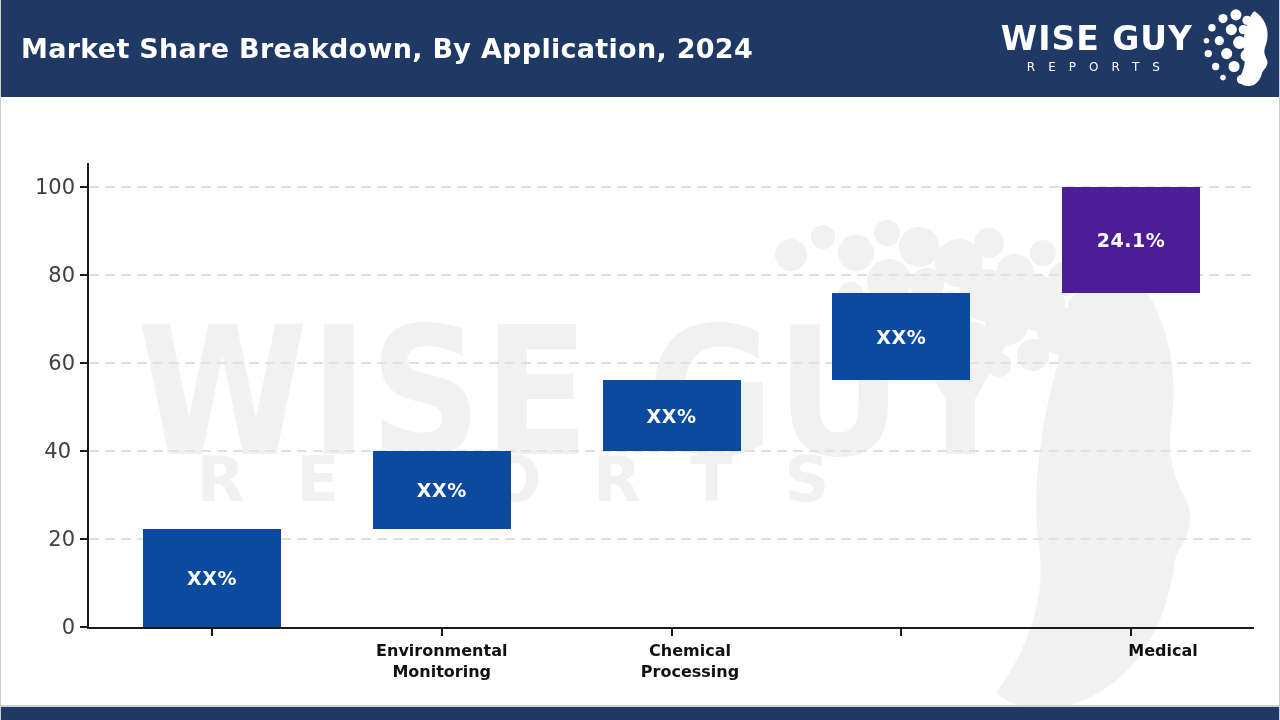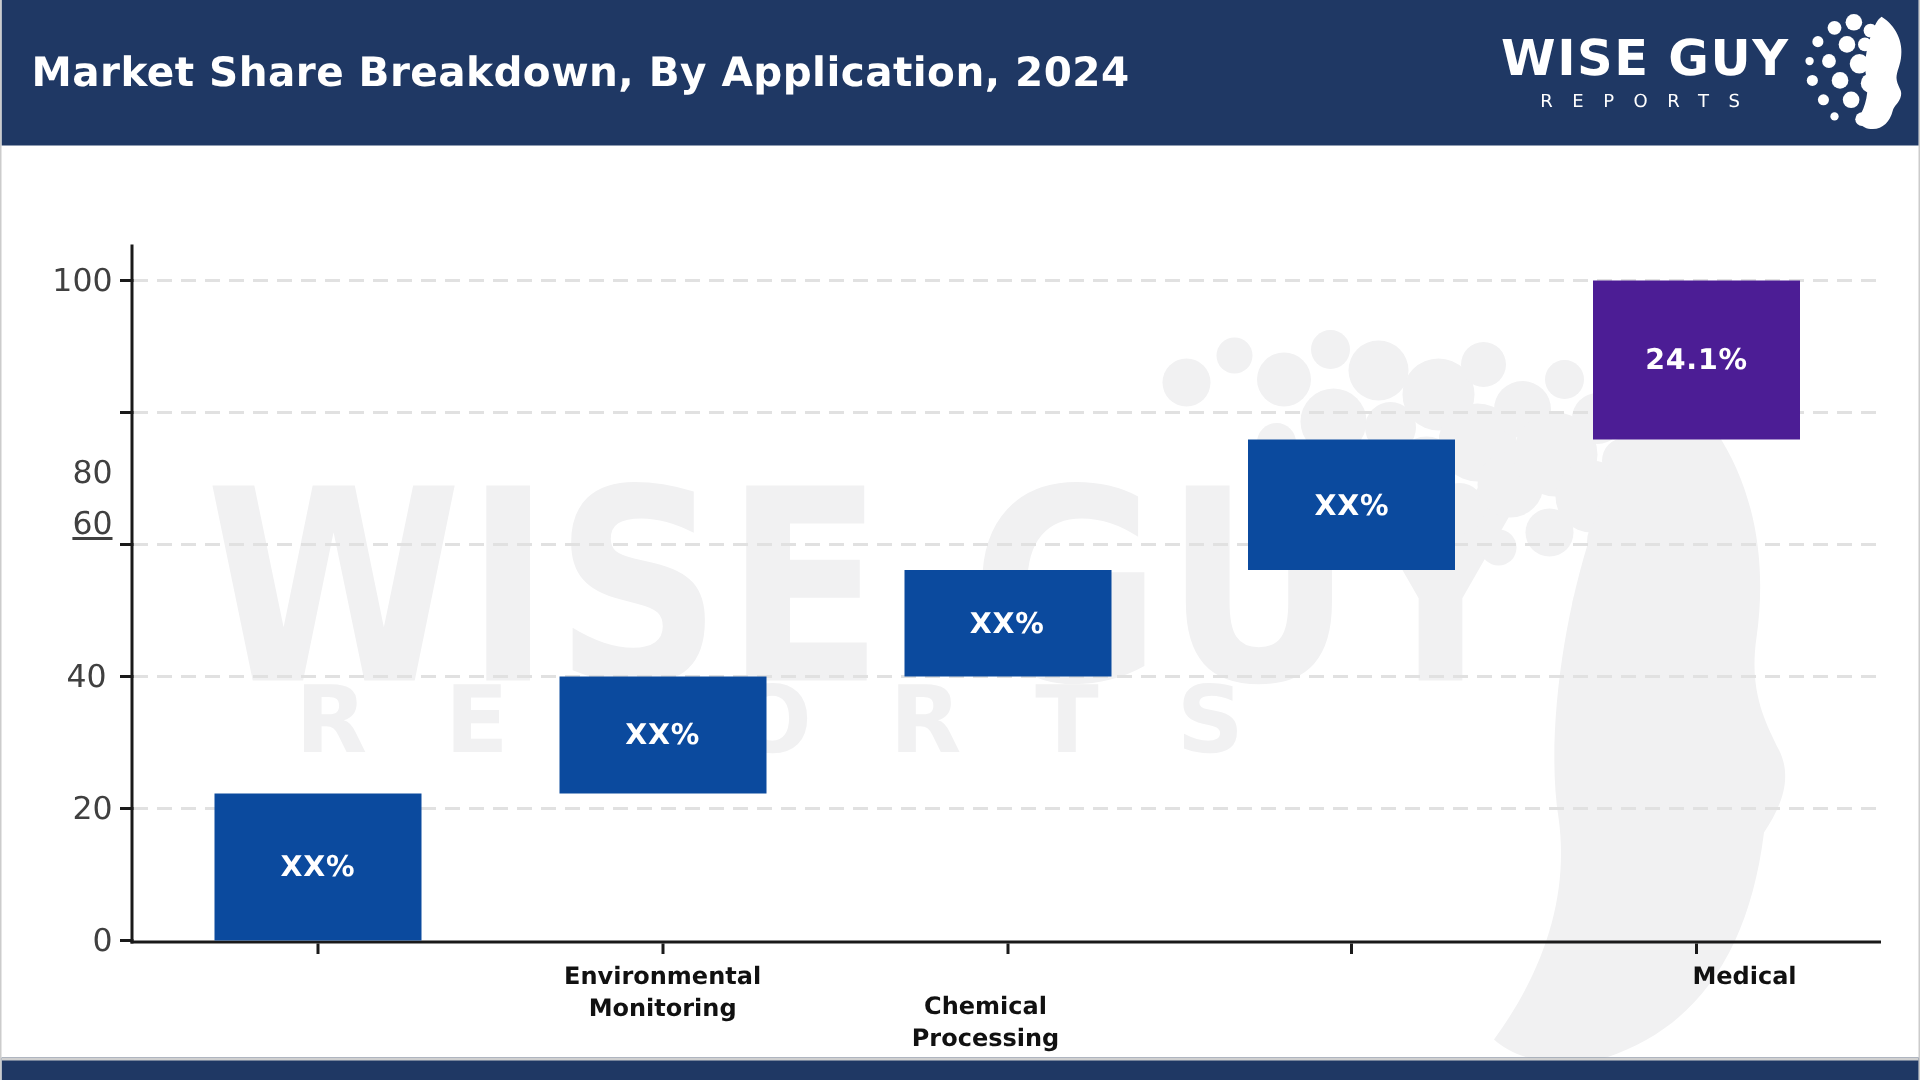--- a/index.html
+++ b/index.html
@@ -126,42 +126,42 @@
       <div class="gridline" style="left: 88px; top: 362px; width: 1165px;"></div>
       <div class="gridline" style="left: 88px; top: 274px; width: 1165px;"></div>
       <div class="gridline" style="left: 88px; top: 186px; width: 1165px;"></div>
       <div class="ytick" style="left: 79px; top: 626px;"></div>
       <div class="ylabel" style="left: 10px; top: 613px;">0</div>
       <div class="ytick" style="left: 79px; top: 538px;"></div>
       <div class="ylabel" style="left: 10px; top: 525px;">20</div>
       <div class="ytick" style="left: 79px; top: 450px;"></div>
       <div class="ylabel" style="left: 6px; top: 437px;">40</div>
       <div class="ytick" style="left: 79px; top: 362px;"></div>
-      <div class="ylabel" style="left: 10px; top: 335px; text-decoration: underline;">60</div>
+      <div class="ylabel" style="left: 10px; top: 349px;">60</div>
       <div class="ytick" style="left: 79px; top: 274px;"></div>
-      <div class="ylabel" style="left: 10px; top: 261px; margin-top: 40px;">80</div>
+      <div class="ylabel" style="left: 10px; top: 261px;">80</div>
       <div class="ytick" style="left: 79px; top: 186px;"></div>
       <div class="ylabel" style="left: 10px; top: 173px;">100</div>
       <div class="vaxis" style="left: 86px; top: 163px; height: 466px;"></div>
       <div class="haxis" style="left: 86px; top: 627px; width: 1167px;"></div>
       <div class="bar" style="left: 142px; top: 528.88px; width: 138px; height: 98.12px; background: rgb(11, 74, 158);">
         <div class="bar-label" style="color: rgb(255, 255, 255);">XX%</div>
       </div>
       <div class="xtick" style="left: 210px; top: 629px;"></div>
       <div class="bar" style="left: 371.75px; top: 451px; width: 138px; height: 77.88px; background: rgb(11, 74, 158);">
         <div class="bar-label" style="color: rgb(255, 255, 255);">XX%</div>
       </div>
       <div class="xtick" style="left: 439.75px; top: 629px;"></div>
       <div class="xlabel" style="left: 310.75px; top: 640px;">Environmental
 Monitoring</div>
       <div class="bar" style="left: 601.5px; top: 380.16px; width: 138px; height: 70.84px; background: rgb(11, 74, 158);">
         <div class="bar-label" style="color: rgb(255, 255, 255);">XX%</div>
       </div>
       <div class="xtick" style="left: 669.5px; top: 629px;"></div>
-      <div class="xlabel" style="left: 526px; top: 640px; margin-top: 20px;">Chemical
+      <div class="xlabel" style="left: 559px; top: 640px;">Chemical
 Processing</div>
       <div class="bar" style="left: 831.25px; top: 293.04px; width: 138px; height: 87.12px; background: rgb(11, 74, 158);">
         <div class="bar-label" style="color: rgb(255, 255, 255);">XX%</div>
       </div>
       <div class="xtick" style="left: 899.25px; top: 629px;"></div>
       <div class="bar" style="left: 1061px; top: 187px; width: 138px; height: 106.04px; background: #4c1d95;">
         <div class="bar-label" style="color: rgb(255, 255, 255);">24.1%</div>
       </div>
       <div class="xtick" style="left: 1129px; top: 629px;"></div>
       <div class="xlabel" style="left: 1032px; top: 640px; text-align: center;">Medical</div>

